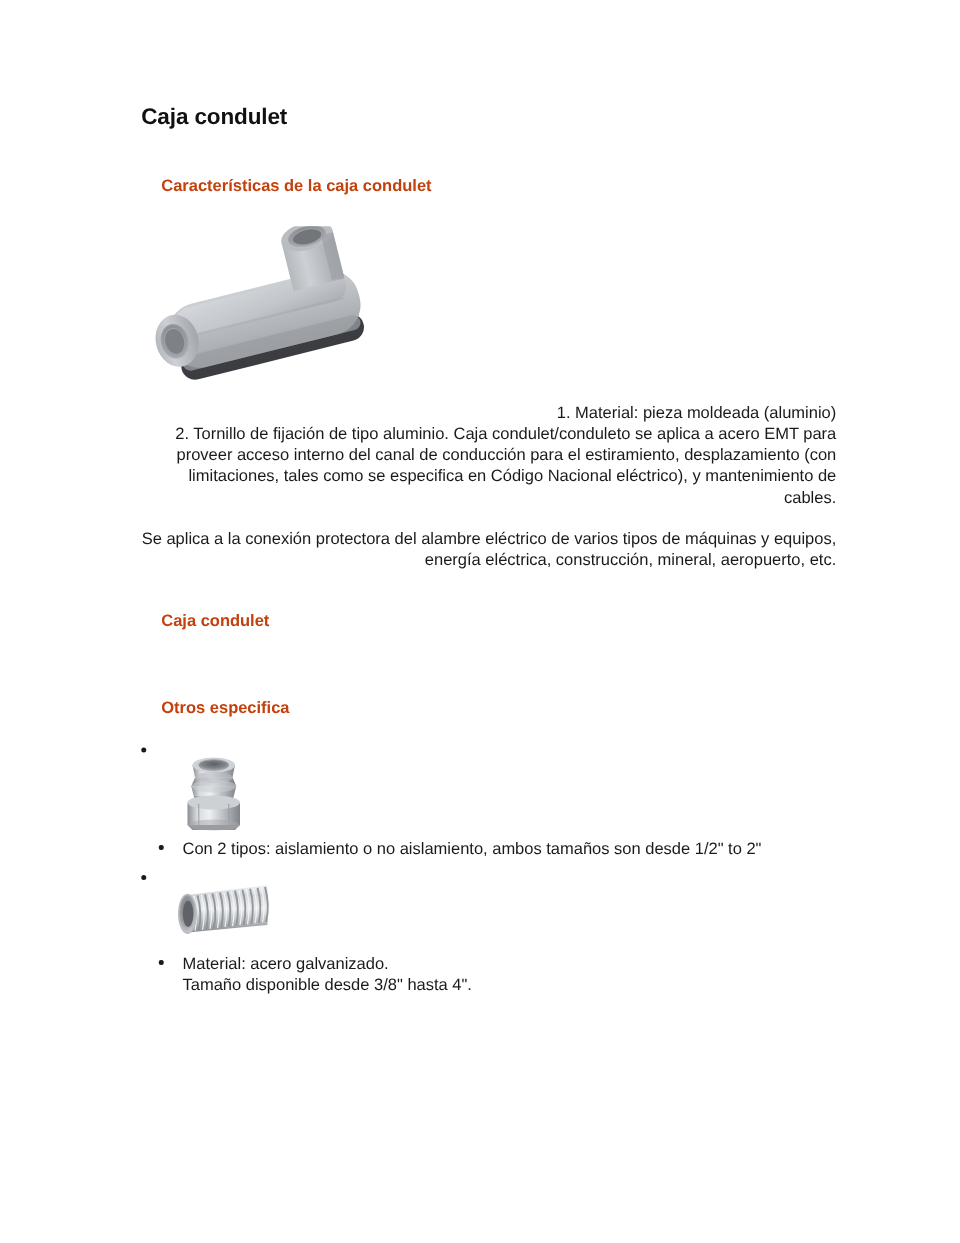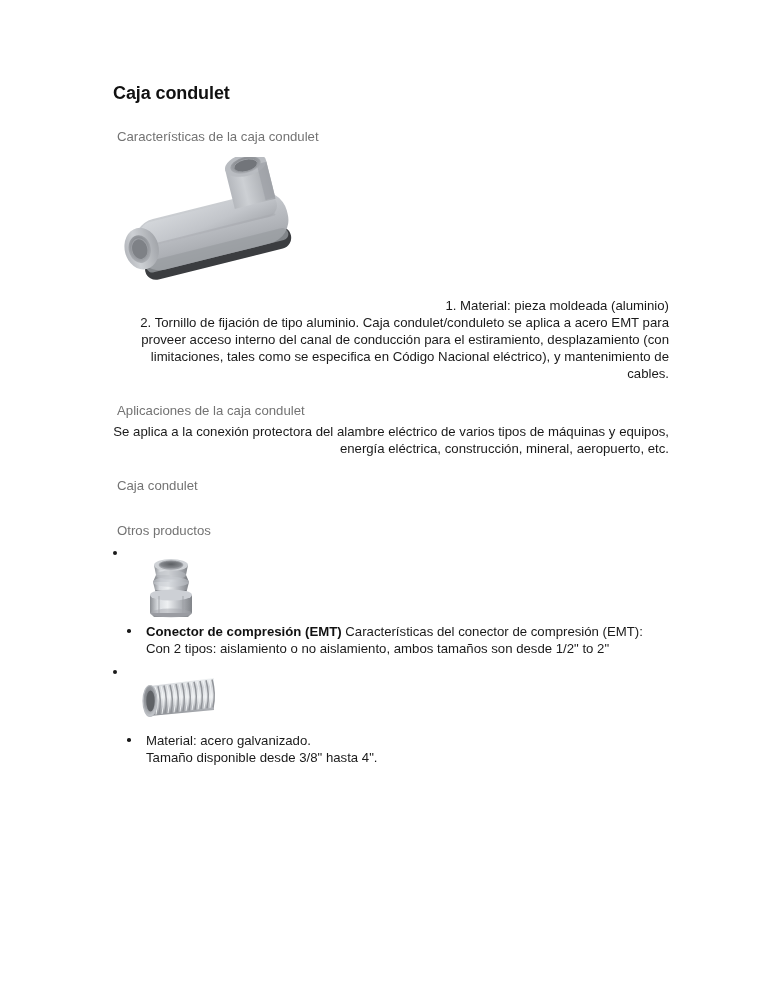--- a/index.html
+++ b/index.html
@@ -35,24 +35,24 @@
     font-size: 18px;
     font-weight: bold;
     line-height: 22px;
     letter-spacing: -0.1px;
     margin: 0 0 0 0;
     color: #111111;
   }
 
   .sub-heading {
     font-size: 13.2px;
-    font-weight: normal;
+    font-weight: bold;
     line-height: 17px;
-    margin: 4px;
-    color: #737373;
+    margin: 16px;
+    color: #c2410c;
   }
 
   .spacer-20 { height: 20px; }
   .spacer-16 { height: 16px; }
   .spacer-11 { height: 11px; }
   .spacer-8  { height: 8px;  }
 
   
   .body-block {
     font-size: 13.2px;
@@ -217,32 +217,31 @@
       </div>
     </div>
 
     <div class="body-block">
       <p>1. Material: pieza moldeada (aluminio)</p>
       <p>2. Tornillo de fijación de tipo aluminio. Caja condulet/conduleto se aplica a acero EMT para proveer acceso interno del canal de conducción para el estiramiento, desplazamiento (con limitaciones, tales como se especifica en Código Nacional eléctrico), y mantenimiento de cables.</p>
     </div>
 
     <div class="spacer-16"></div>
 
-    <h2 class="sub-heading">Aplicaciones de la caja condulet</h2>
     <div class="body-block">
       <p>Se aplica a la conexión protectora del alambre eléctrico de varios tipos de máquinas y equipos, energía eléctrica, construcción, mineral, aeropuerto, etc.</p>
     </div>
 
     <div class="spacer-16"></div>
 
     <h2 class="sub-heading">Caja condulet</h2>
 
     <div class="spacer-20"></div>
 
-    <h2 class="sub-heading">Otros productos</h2>
+    <h2 class="sub-heading">Otros especifica</h2>
 
     <div class="spacer-8"></div>
 
     <ul class="product-list">
 
       <li class="product-outer">
         <span class="bullet-outer"></span>
 
         <div class="thumb-row">
           <div class="thumb-img">
@@ -290,21 +289,20 @@
               <path d="M14 62 L56 62 L52 66 L18 66 Z" fill="#8e9196"></path>
               <ellipse cx="35" cy="62" rx="21" ry="4.4" fill="#a5a8ad" opacity="0.5"></ellipse>
             </svg>
           </div>
         </div>
 
         <ul class="product-inner-list">
           <li class="product-item">
             <span class="bullet-inner"></span>
             <div class="item-text">
-              <p><span class="inline-bold">Conector de compresión (EMT)</span><span> Características del conector de compresión (EMT):</span></p>
               <p>Con 2 tipos: aislamiento o no aislamiento, ambos tamaños son desde 1/2" to 2"</p>
             </div>
           </li>
         </ul>
       </li>
 
       <div class="spacer-11"></div>
 
       <li class="product-outer">
         <span class="bullet-outer"></span>

